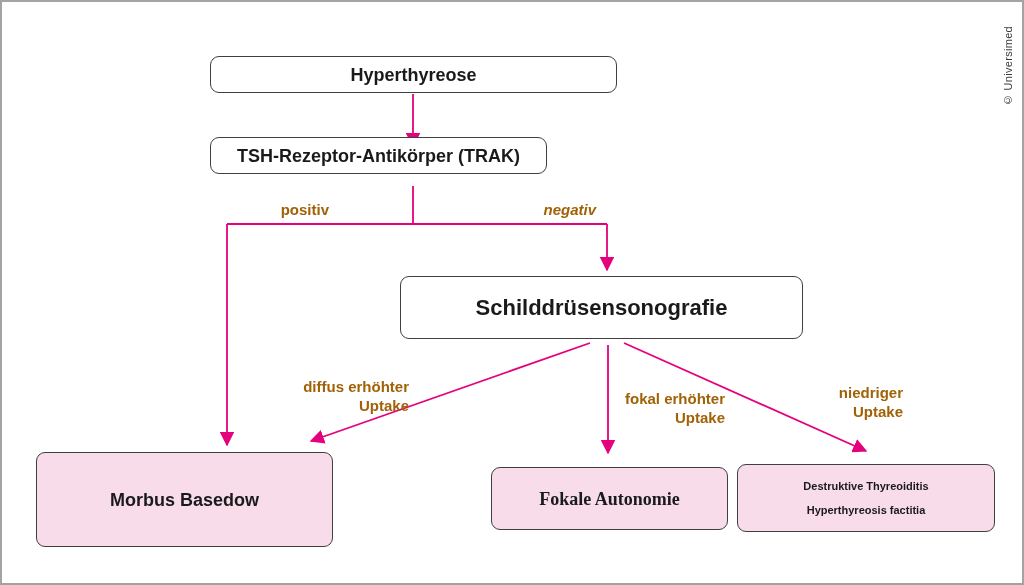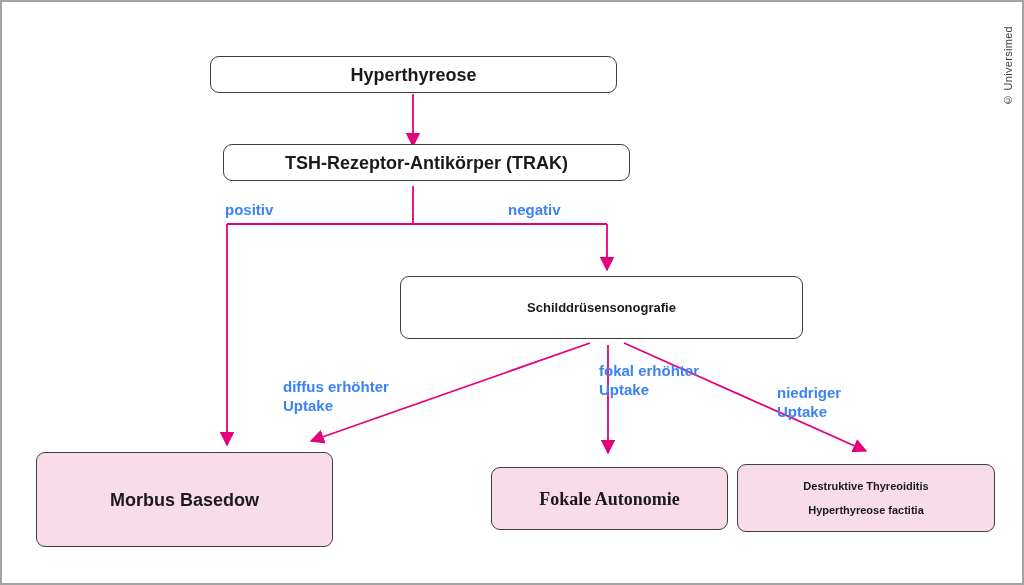--- a/index.html
+++ b/index.html
@@ -38,25 +38,25 @@
     font-weight: bold;
     font-size: 18px;
     text-align: center;
     line-height: 24px;
   }
   .node.result {
     background: #f8dcea;
   }
   .edge-label {
     position: absolute;
-    color: #3b82f6;
+    color: #a16207;
     font-weight: bold;
     font-size: 15px;
     line-height: 19px;
-    text-align: left;
+    text-align: right;
   }
   .copyright {
     position: absolute;
     top: 24px;
     right: 8px;
     writing-mode: vertical-rl;
     transform: rotate(180deg);
     font-size: 11px;
     color: #3c3c3c;
     letter-spacing: 0.3px;
@@ -82,55 +82,55 @@
       <path d="M588,341 L309,439" marker-end="url(#arrowhead)"></path>
       <path d="M606,343 V451" marker-end="url(#arrowhead)"></path>
       <path d="M622,341 L864,449" marker-end="url(#arrowhead)"></path>
     </g>
   </svg>
 
   <div class="node" style="left:208px; top:54px; width:407px; height:37px;">
     <span>Hyperthyreose</span>
   </div>
 
-  <div class="node" style="left:208px; top:142px; width:407px; height:37px;margin-left:13px;">
+  <div class="node" style="left:208px; top:135px; width:337px; height:37px;">
     <span>TSH-Rezeptor-Antikörper (TRAK)</span>
   </div>
 
-  <div class="node" style="left:398px; top:274px; width:403px; height:63px; font-size:13px; line-height:25px;">
+  <div class="node" style="left:398px; top:274px; width:403px; height:63px; font-size:22px; line-height:25px;">
     <span>Schilddrüsensonografie</span>
   </div>
 
   <div class="node result" style="left:34px; top:450px; width:297px; height:95px;">
     <span>Morbus Basedow</span>
   </div>
 
   <div class="node result" style="left:489px; top:465px; width:237px; height:63px;font-family:Liberation Serif, serif;">
     <span>Fokale Autonomie</span>
   </div>
 
   <div class="node result" style="left:735px; top:462px; width:258px; height:68px; font-size:11px; line-height:24px;">
     <span>Destruktive Thyreoiditis</span>
-    <span>Hyperthyreose factitia</span>
+    <span>Hyperthyreosis factitia</span>
   </div>
 
   <div class="edge-label" style="left:223px; top:198px; width:104px;">
     <span>positiv</span>
   </div>
 
-  <div class="edge-label" style="left:506px; top:198px; width:104px;">
+  <div class="edge-label" style="left:490px; top:198px; width:104px;font-style:italic;">
     <span>negativ</span>
   </div>
 
   <div class="edge-label" style="left:281px; top:375px; width:126px;">
     <div>diffus erhöhter</div>
     <div>Uptake</div>
   </div>
 
-  <div class="edge-label" style="left:597px; top:359px; width:126px;">
+  <div class="edge-label" style="left:597px; top:387px; width:126px;">
     <div>fokal erhöhter</div>
     <div>Uptake</div>
   </div>
 
   <div class="edge-label" style="left:775px; top:381px; width:126px;">
     <div>niedriger</div>
     <div>Uptake</div>
   </div>
 
   <div class="copyright">© Universimed</div>

